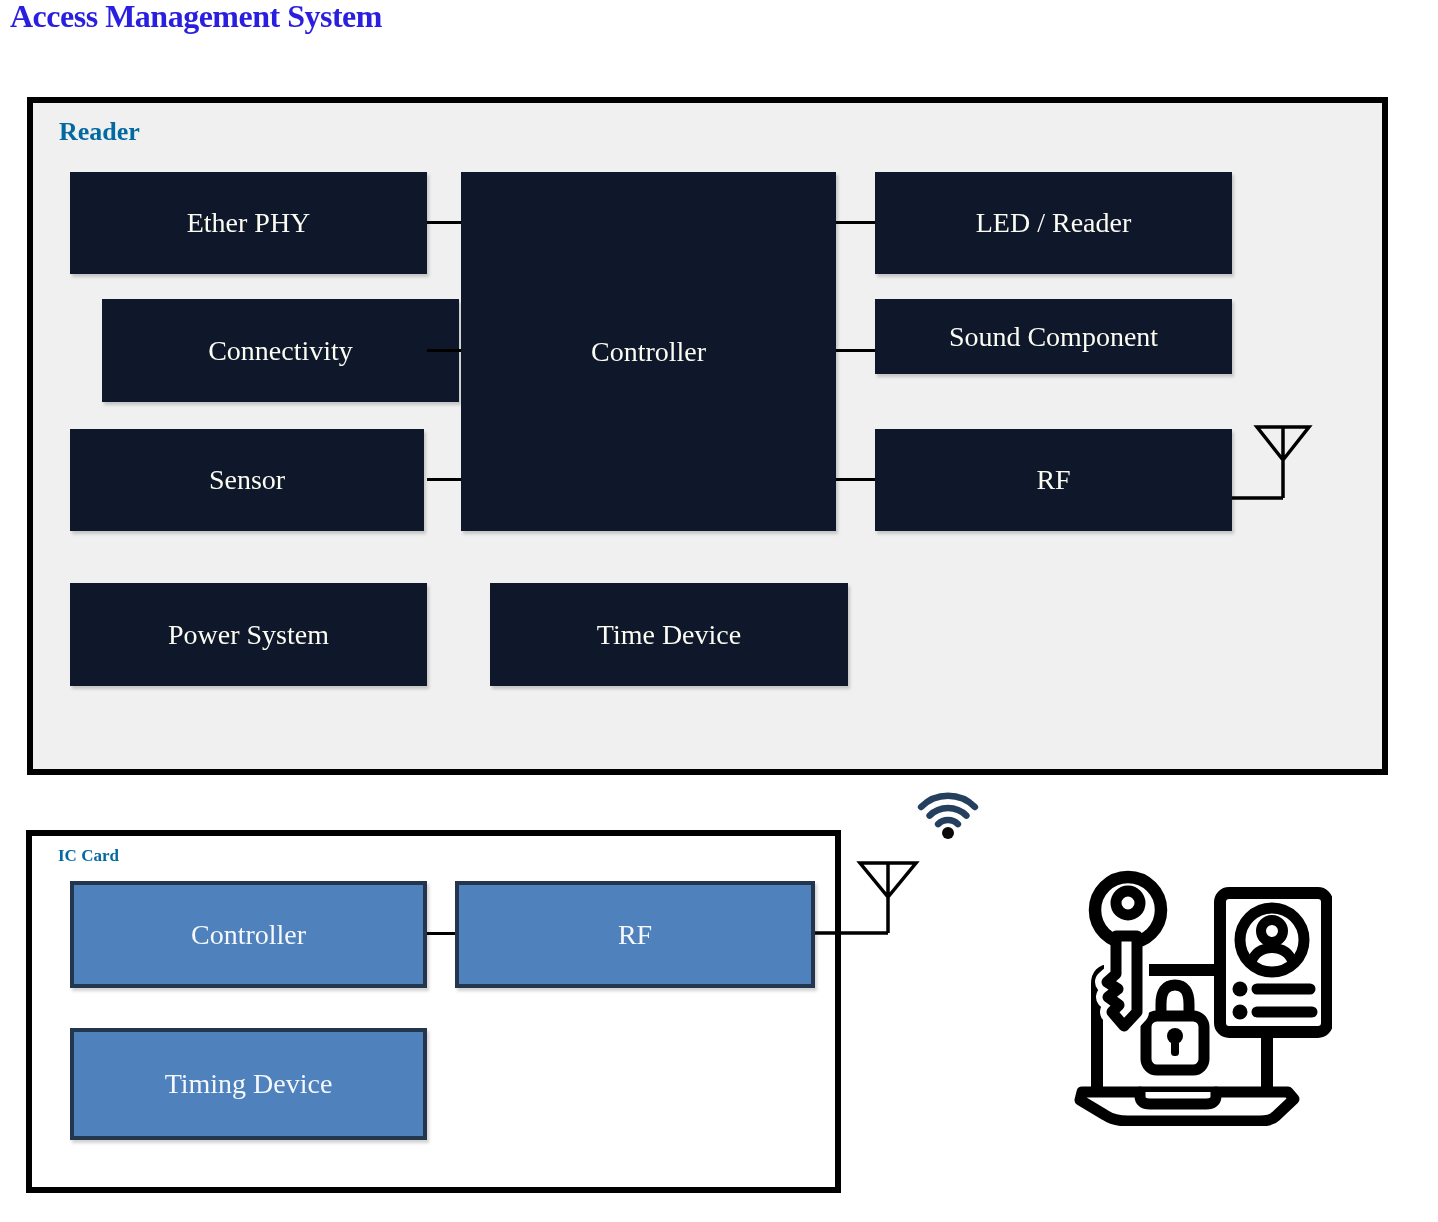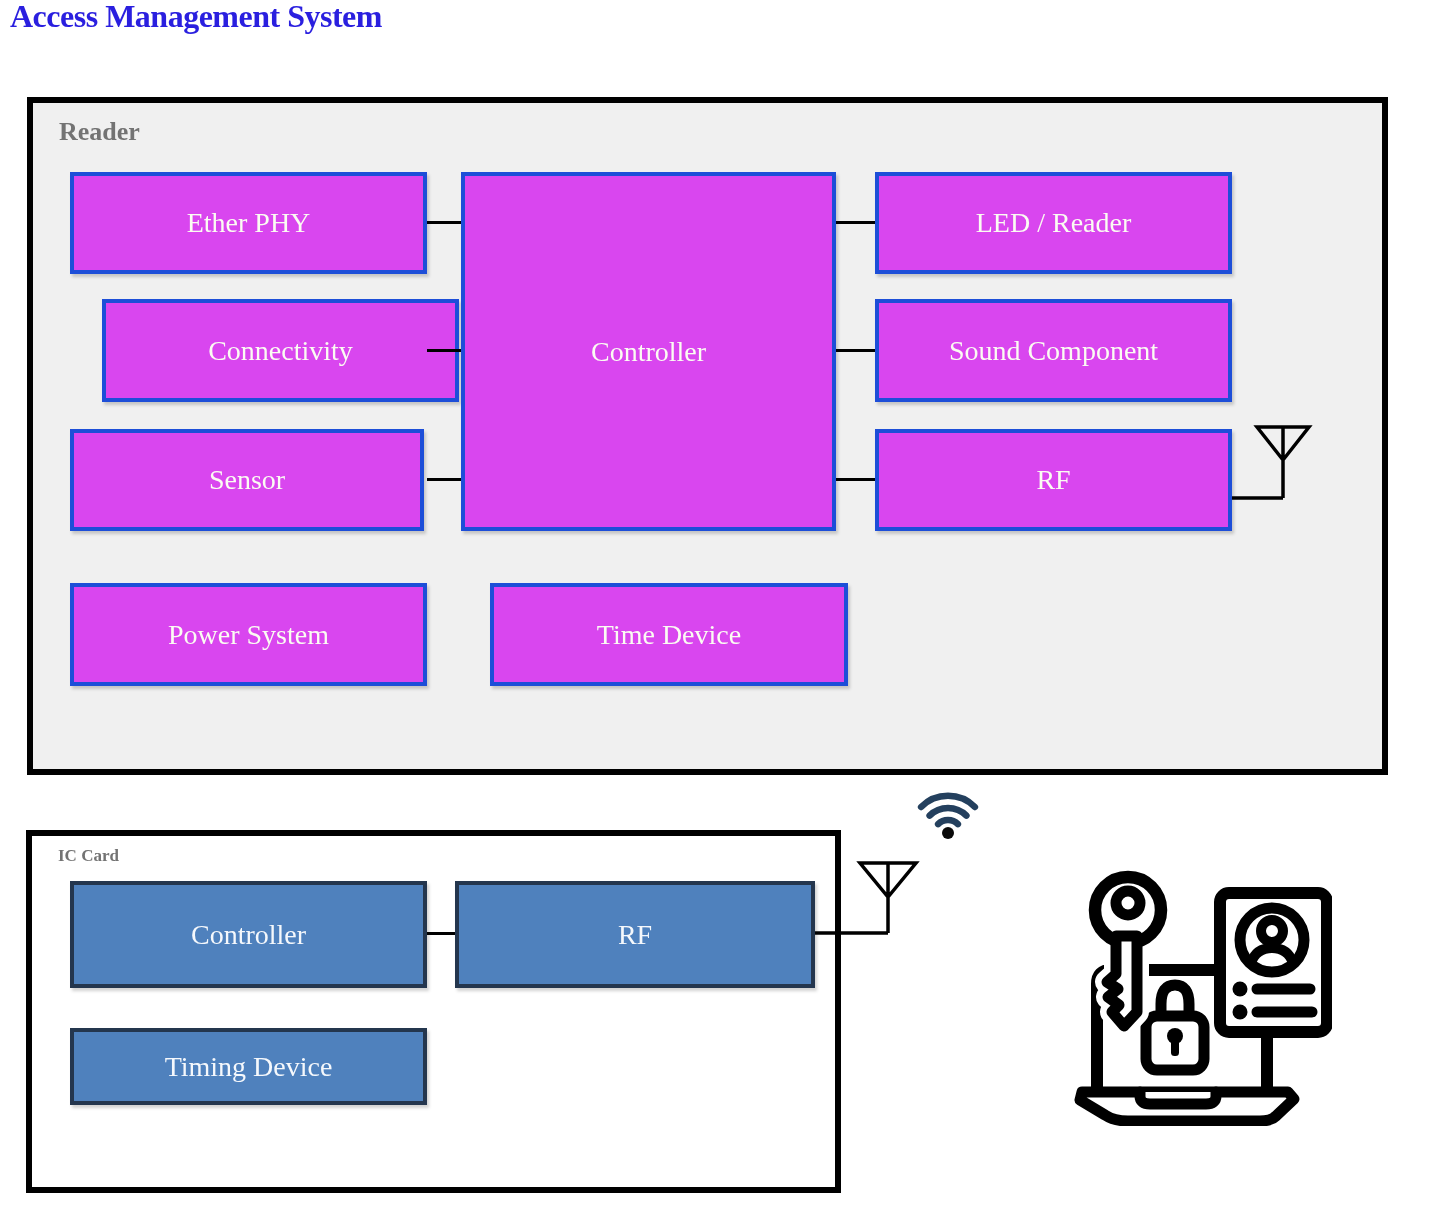--- a/index.html
+++ b/index.html
@@ -7,46 +7,46 @@
     position:relative;width:1438px;height:1222px;background:#ffffff;
     font-family:Liberation Serif, serif;overflow:hidden;
   }
   .title{
     position:absolute;left:10px;top:-2px;font-size:32px;font-weight:bold;
     color:#2a1fdf;letter-spacing:-0.5px;white-space:nowrap;
   }
   .panel{position:absolute;box-sizing:border-box;border:6px solid #000;}
   .panel-reader{left:27px;top:97px;width:1361px;height:678px;background:#f0f0f0;}
   .panel-ic{left:26px;top:830px;width:815px;height:363px;background:#ffffff;}
-  .panel-label{position:absolute;font-weight:bold;color:#737373;white-space:nowrap;}
+  .panel-label{position:absolute;font-weight:bold;color:#0369a1;white-space:nowrap;}
   .panel-reader .panel-label{left:26px;top:14px;font-size:26px;}
   .panel-ic .panel-label{left:26px;top:10px;font-size:17px;}
 
   .box{
     position:absolute;box-sizing:border-box;display:flex;align-items:center;justify-content:center;
     font-size:28px;color:#fbfcf2;text-align:center;white-space:nowrap;
     box-shadow:2px 3px 3px rgba(0,0,0,0.18);
   }
-  .green{background:#d946ef;border:4px solid #1d4ed8;}
+  .green{background:#0f172a;border:4px solid #0f172a;}
   .blue{background:#4f81bd;border:4px solid #24364e;color:#f5f8fc;}
 
   
   .b-ether      {left:70px; top:172px; width:357px; height:102px;}
   .b-conn       {left:70px; top:299px; width:357px; height:103px;margin-left:32px;}
   .b-sensor     {left:70px; top:429px; width:354px; height:102px;}
   .b-controller {left:461px;top:172px; width:375px; height:359px;}
   .b-led        {left:875px;top:172px; width:357px; height:102px;}
-  .b-sound      {left:875px;top:299px; width:357px; height:103px;}
+  .b-sound      {left:875px;top:299px; width:357px; height:75px;}
   .b-rf         {left:875px;top:429px; width:357px; height:102px;}
   .b-power      {left:70px; top:583px; width:357px; height:103px;}
   .b-time       {left:462px;top:583px; width:358px; height:103px;margin-left:28px;}
   
   .b-icc        {left:70px; top:881px; width:357px; height:107px;}
   .b-icrf       {left:455px;top:881px; width:360px; height:107px;}
-  .b-timing     {left:70px; top:1028px;width:357px; height:77px;}
+  .b-timing     {left:70px; top:1028px;width:357px; height:112px;}
 
   .conn{position:absolute;height:3px;background:#000;}
   .c1{left:427px;top:221px;width:34px;}
   .c2{left:427px;top:349px;width:34px;}
   .c3{left:427px;top:478px;width:34px;}
   .c4{left:836px;top:221px;width:39px;}
   .c5{left:836px;top:349px;width:39px;}
   .c6{left:836px;top:478px;width:39px;}
   .c7{left:427px;top:932px;width:28px;}
 

